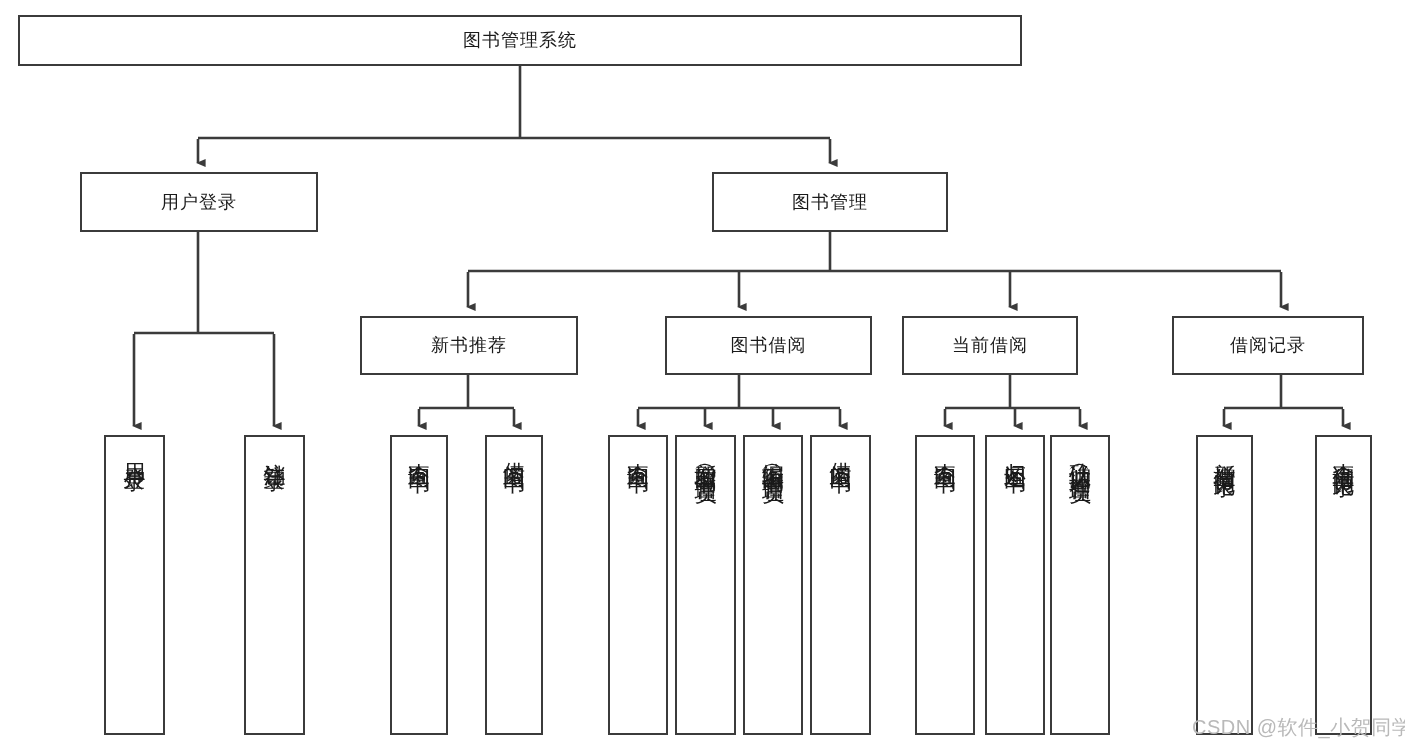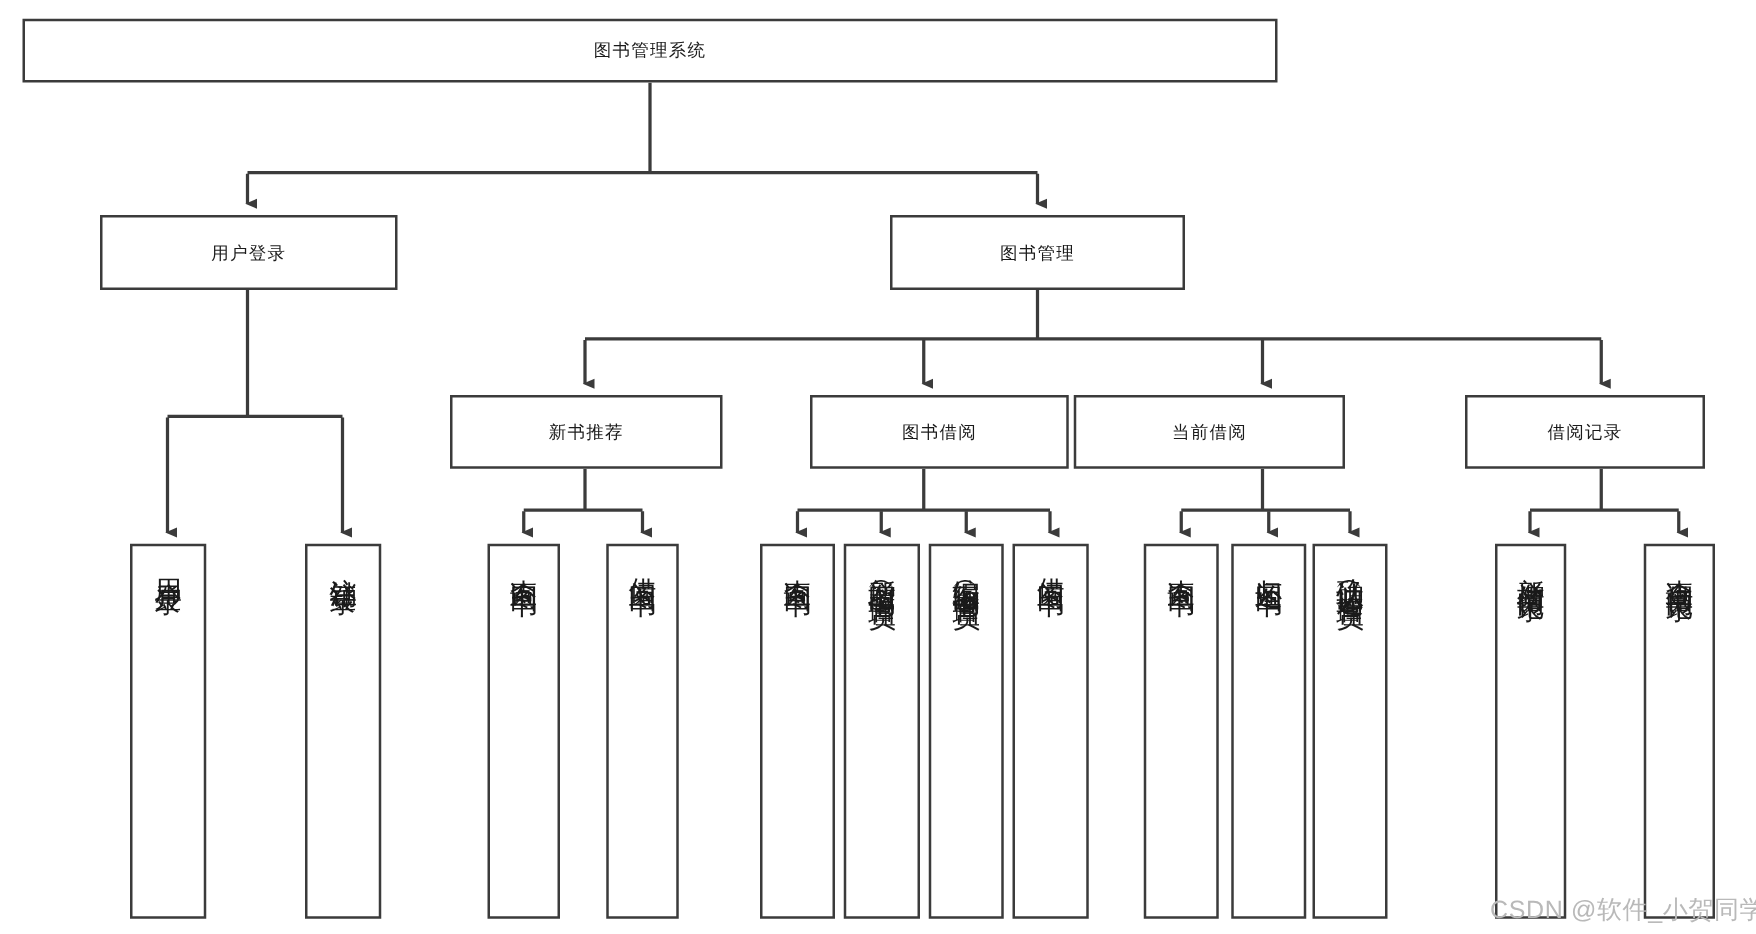--- a/index.html
+++ b/index.html
@@ -29,21 +29,21 @@
     position: absolute;
     box-sizing: border-box;
     border: 2px solid #3b3b3b;
     background: #ffffff;
     display: flex;
     align-items: center;
     justify-content: center;
     color: #1a1a1a;
   }
   .node-label {
-    font-size: 14px;
+    font-size: 18px;
     line-height: 1.15;
     white-space: nowrap;
     letter-spacing: 1px;
   }
   .node.leaf {
     align-items: flex-start;
     justify-content: center;
     padding-top: 8px;
   }
   .node.leaf .node-label {
@@ -125,24 +125,24 @@
   <div class="node" style="left:80px; top:172px; width:238px; height:60px;">
     <span class="node-label">用户登录</span>
   </div>
   <div class="node" style="left:712px; top:172px; width:236px; height:60px;">
     <span class="node-label">图书管理</span>
   </div>
 
   <div class="node" style="left:360px; top:316px; width:218px; height:59px;">
     <span class="node-label">新书推荐</span>
   </div>
-  <div class="node" style="left:648px; top:316px; width:207px; height:59px;">
+  <div class="node" style="left:665px; top:316px; width:207px; height:59px;">
     <span class="node-label">图书借阅</span>
   </div>
-  <div class="node" style="left:859px; top:316px; width:217px; height:59px;text-align:center;">
+  <div class="node" style="left:902px; top:316px; width:176px; height:59px;text-align:center;">
     <span class="node-label">当前借阅</span>
   </div>
   <div class="node" style="left:1172px; top:316px; width:192px; height:59px;">
     <span class="node-label">借阅记录</span>
   </div>
 
   <div class="node leaf" style="left:104px; top:435px; width:61px; height:300px;">
     <span class="node-label">用户登录</span>
   </div>
   <div class="node leaf" style="left:244px; top:435px; width:61px; height:300px;">

